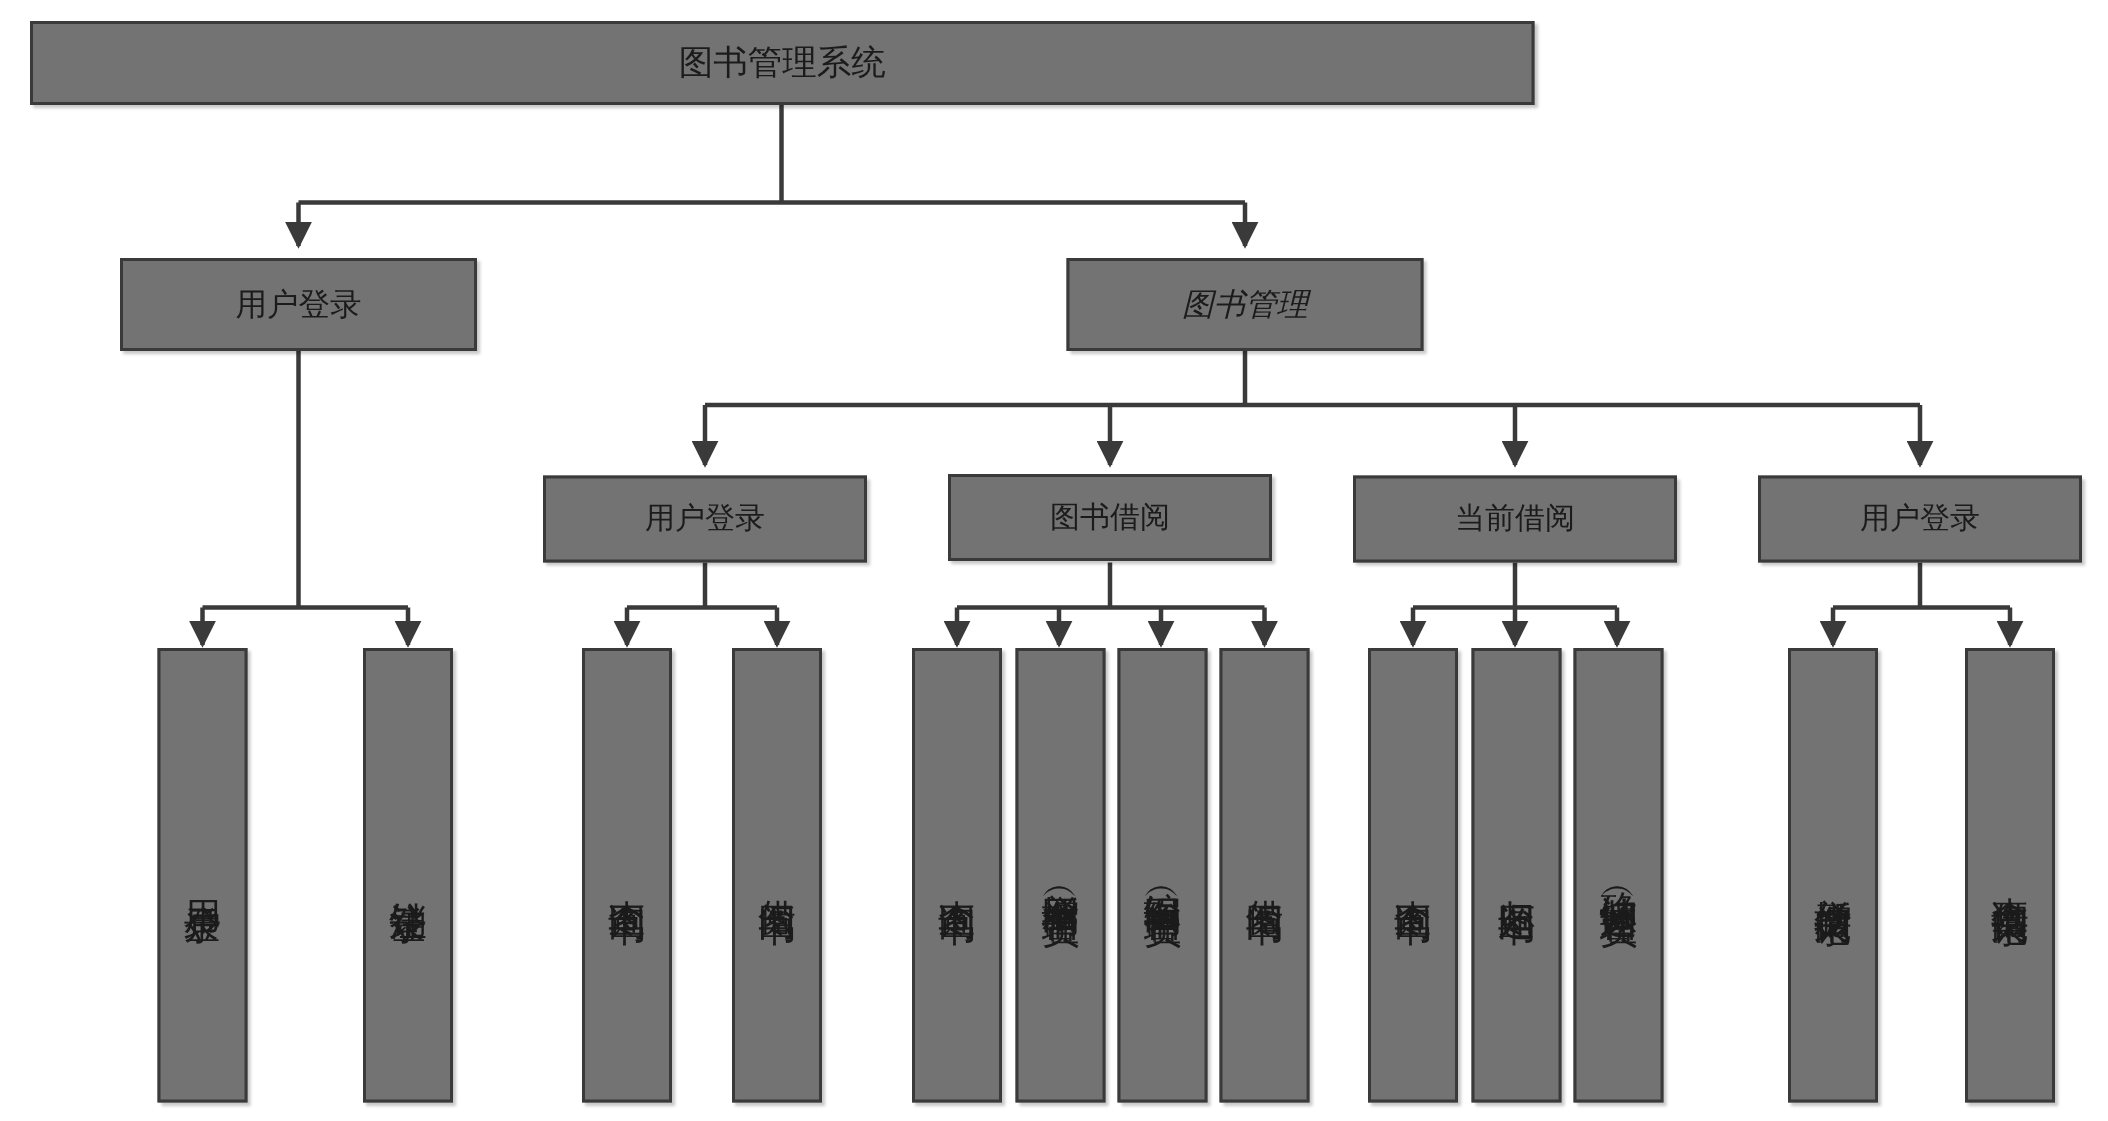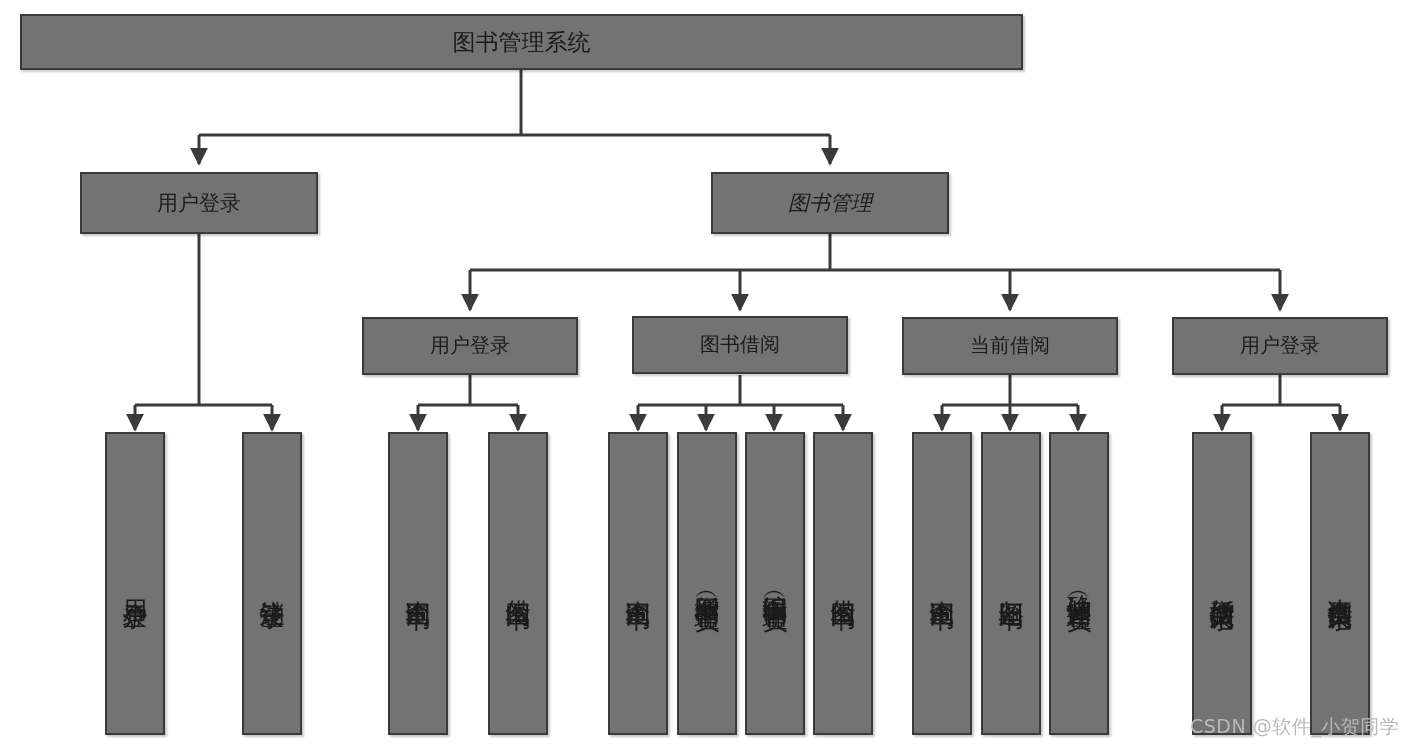--- a/index.html
+++ b/index.html
@@ -187,15 +187,14 @@
   </div>
 
   <div class="node leaf" style="left:1192px;top:432px;width:60px;height:303px;">
     <span class="lbl">新增借阅记录</span>
   </div>
 
   <div class="node leaf" style="left:1310px;top:432px;width:60px;height:303px;">
     <span class="lbl">查询借阅记录</span>
   </div>
 
-  <div id="watermark">CSDN @软件_小贺同学</div>
 
 </div>
 
 </body></html>

